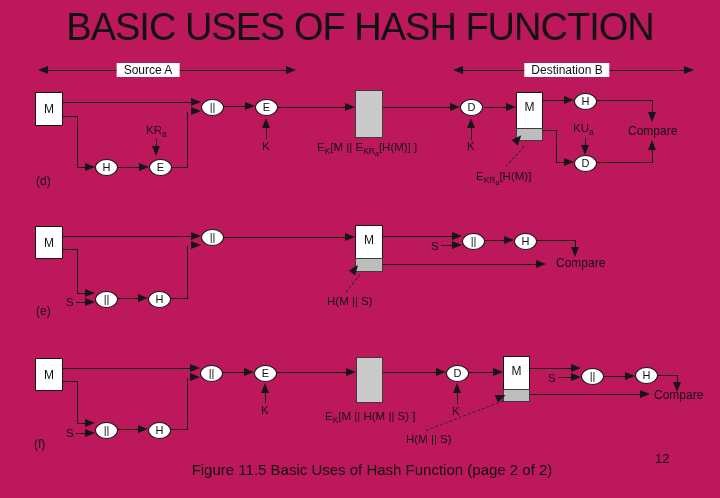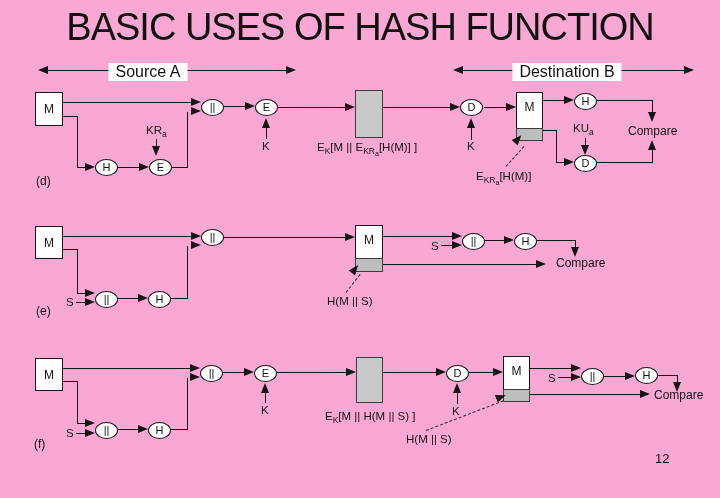--- a/index.html
+++ b/index.html
@@ -1,16 +1,16 @@
 <!DOCTYPE html>
 <html><head>
 <meta charset="utf-8">
 <style>
   html,body{margin:0;padding:0;background:#fff;}
-  #slide{position:relative;width:720px;height:498px;background:#f9a8d4;overflow:hidden;
+  #slide{position:relative;width:720px;height:498px;background:#be185d;overflow:hidden;
          font-family:"Liberation Sans",sans-serif;color:#111;}
   .title{position:absolute;left:0;top:6px;width:720px;text-align:center;
          font-size:38px;font-weight:400;letter-spacing:-1px;white-space:nowrap;}
   .hl{position:absolute;height:1.4px;background:#161616;}
   .vl{position:absolute;width:1.4px;background:#161616;}
   .ar{position:absolute;width:0;height:0;border-top:4.5px solid transparent;
       border-bottom:4.5px solid transparent;border-left:10px solid #161616;}
   .al{position:absolute;width:0;height:0;border-top:4.5px solid transparent;
       border-bottom:4.5px solid transparent;border-right:10px solid #161616;}
   .au{position:absolute;width:0;height:0;border-left:4.5px solid transparent;
@@ -25,21 +25,21 @@
   .boxc{align-items:center;}
   .boxt{align-items:flex-start;padding-top:7px;}
   .gray{position:absolute;box-sizing:border-box;background:#c9c9c9;border:1px solid #3c3c3c;}
   .strip{position:absolute;box-sizing:border-box;background:#bdbdbd;border:1px solid #3c3c3c;}
   .lbl{position:absolute;font-size:11.5px;white-space:nowrap;line-height:1.1;}
   .cmp{font-size:12px;}
   .rowlbl{font-size:12px;}
   .sub{font-size:8.5px;vertical-align:-3px;}
   .ssub{font-size:7px;vertical-align:-5px;}
   .dash{position:absolute;border-top:1.3px dashed #2a2a2a;transform-origin:0 50%;}
-  .sect{position:absolute;font-size:16px;background:#fff;padding:0 7px;transform:translateX(-50%);white-space:nowrap;}
+  .sect{position:absolute;font-size:12px;background:#fff;padding:0 7px;transform:translateX(-50%);white-space:nowrap;}
   .caption{position:absolute;left:372px;top:461px;transform:translateX(-50%);font-size:15px;white-space:nowrap;}
   .page{position:absolute;left:655px;top:451px;font-size:13px;}
 </style>
 </head>
 <body>
 
 <div id="slide">
 
   <div class="title">BASIC USES OF HASH FUNCTION</div>
 
@@ -219,15 +219,16 @@
   <div class="vl" style="left:677px;top:375px;height:7px;"></div>
   <div class="ad" style="left:673px;top:382px;"></div>
   <div class="lbl cmp" style="left:654px;top:389px;">Compare</div>
   <div class="hl" style="left:530px;top:394px;width:110px;"></div>
   <div class="ar" style="left:640px;top:390px;"></div>
   <div class="lbl" style="left:406px;top:433px;">H(M || S)</div>
   <div class="dash" style="left:426px;top:430px;width:83px;transform:rotate(-21deg);"></div>
   <div class="ar" style="left:496px;top:393px;transform:rotate(-21deg);"></div>
   <div class="lbl rowlbl" style="left:34px;top:438px;">(f)</div>
 
+  <div class="caption">Figure 11.5 Basic Uses of Hash Function (page 2 of 2)</div>
   <div class="page">12</div>
 
 </div>
 
 </body></html>

